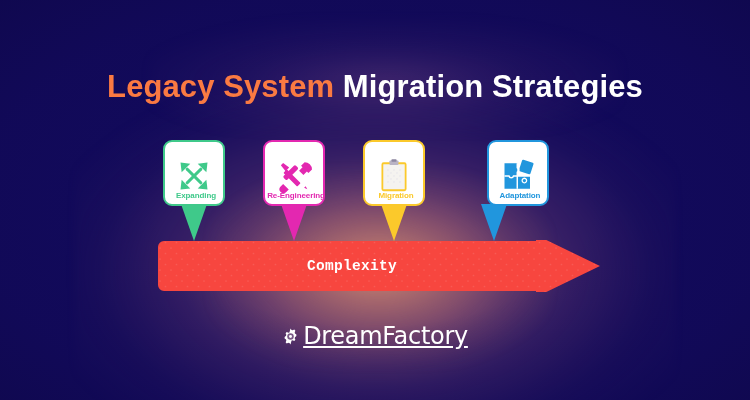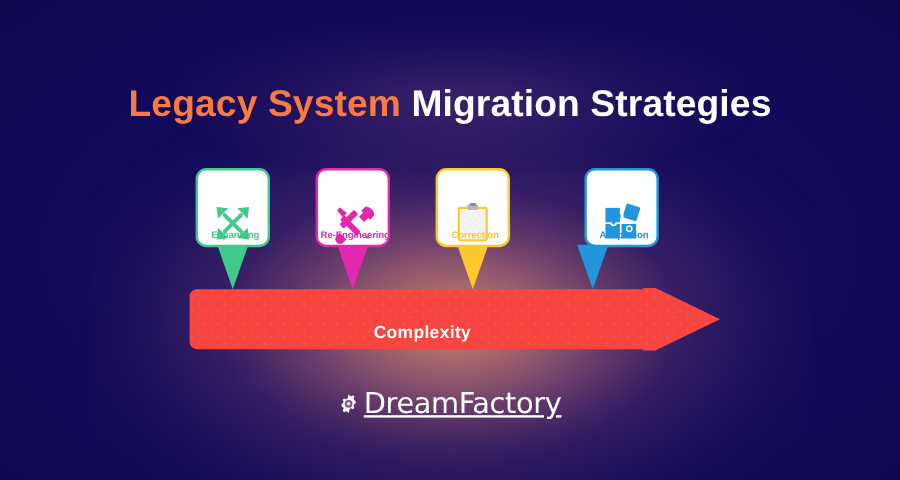--- a/index.html
+++ b/index.html
@@ -97,21 +97,21 @@
     position: relative;
     width: 62px;
     height: 66px;
     box-sizing: border-box;
     background: #ffffff;
     border-radius: 9px;
     border: 2px solid #0ea5e9;
     display: flex;
     flex-direction: column;
     align-items: center;
-    justify-content: flex-end;
+    justify-content: center;
     overflow: hidden;
   }
   .pin-icon {
     margin-top: 5px;
     width: 36px;
     height: 36px;
     display: block;
   }
   .pin-label {
     position: absolute;
@@ -140,30 +140,31 @@
     position: absolute;
     left: 152px;
     top: 240px;
     width: 448px;
     height: 52px;
   }
   #arrow svg { display: block; }
   #arrow-label {
     position: absolute;
     left: 0;
-    top: 12px;
+    top: 0;
     width: 400px;
     height: 52px;
     display: flex;
     align-items: center;
     justify-content: center;
     color: #ffffff;
     font-size: 14.5px;
     font-weight: bold;
     letter-spacing: 0.3px;
+    font-family: Liberation Mono, monospace;
   }
 
   
   #logo {
     position: absolute;
     left: 0;
     top: 322px;
     width: 750px;
     display: flex;
     align-items: center;
@@ -248,21 +249,21 @@
             <circle cx="32" cy="24" r="0.85"></circle>
           <circle cx="16" cy="32" r="0.85"></circle>
             <circle cx="24" cy="32" r="0.85"></circle>
             <circle cx="32" cy="32" r="0.85"></circle>
           <circle cx="20" cy="20" r="0.85"></circle>
             <circle cx="28" cy="20" r="0.85"></circle>
           <circle cx="20" cy="28" r="0.85"></circle>
             <circle cx="28" cy="28" r="0.85"></circle>
         </g>
       </svg>
-      <div class="pin-label" style="color: rgb(251, 201, 43);">Correction</div>
+      <div class="pin-label" style="color: rgb(251, 201, 43);">Migration</div>
     </div>
   </div>
 
   <div class="pin" id="pin-3" style="left: 463px; padding-left: 24px;">
     <div class="pin-tail" style="border-top-color: rgb(33, 150, 221);"></div>
     <div class="pin-card" style="border-color: rgb(33, 150, 221);">
       <svg class="pin-icon" viewBox="0 0 48 48">
         <g class="icf" fill="#2196dd">
 
           <rect x="6" y="24" width="17" height="17"></rect>

